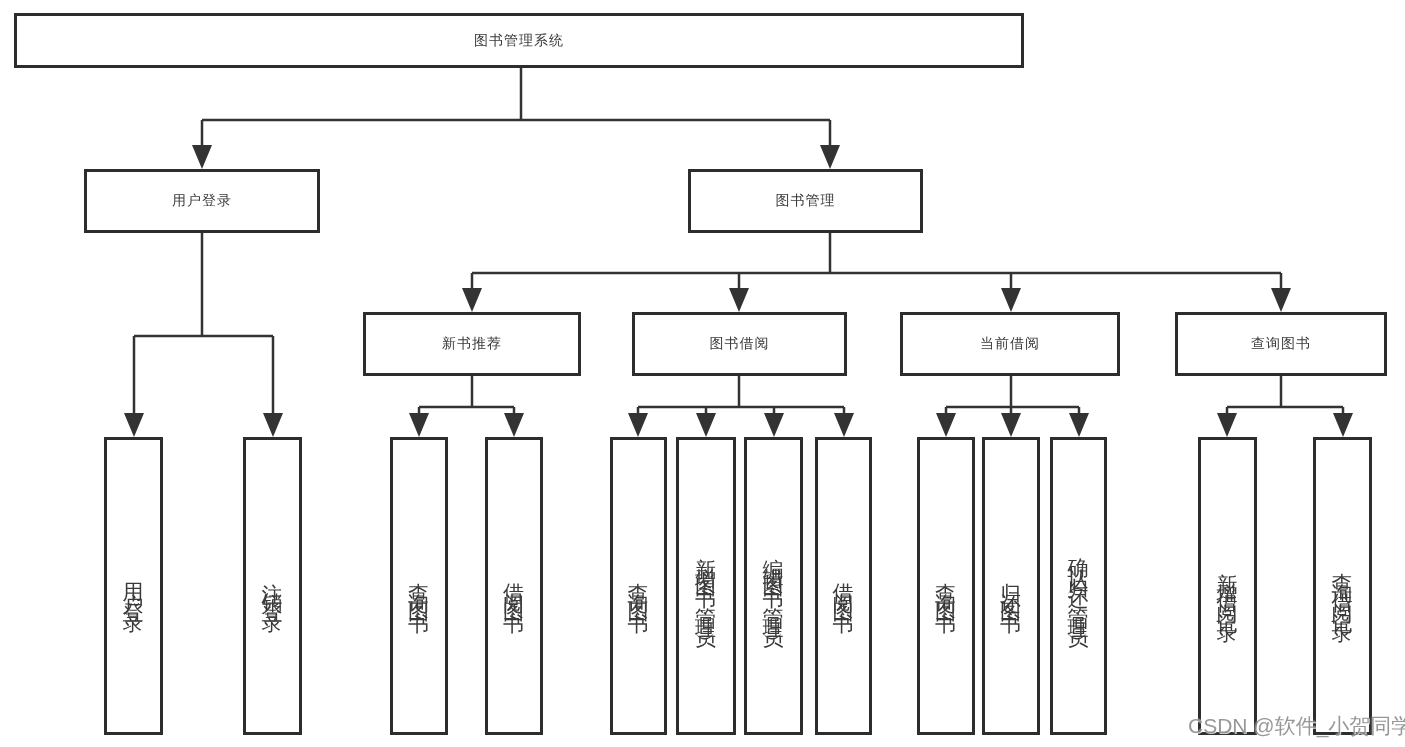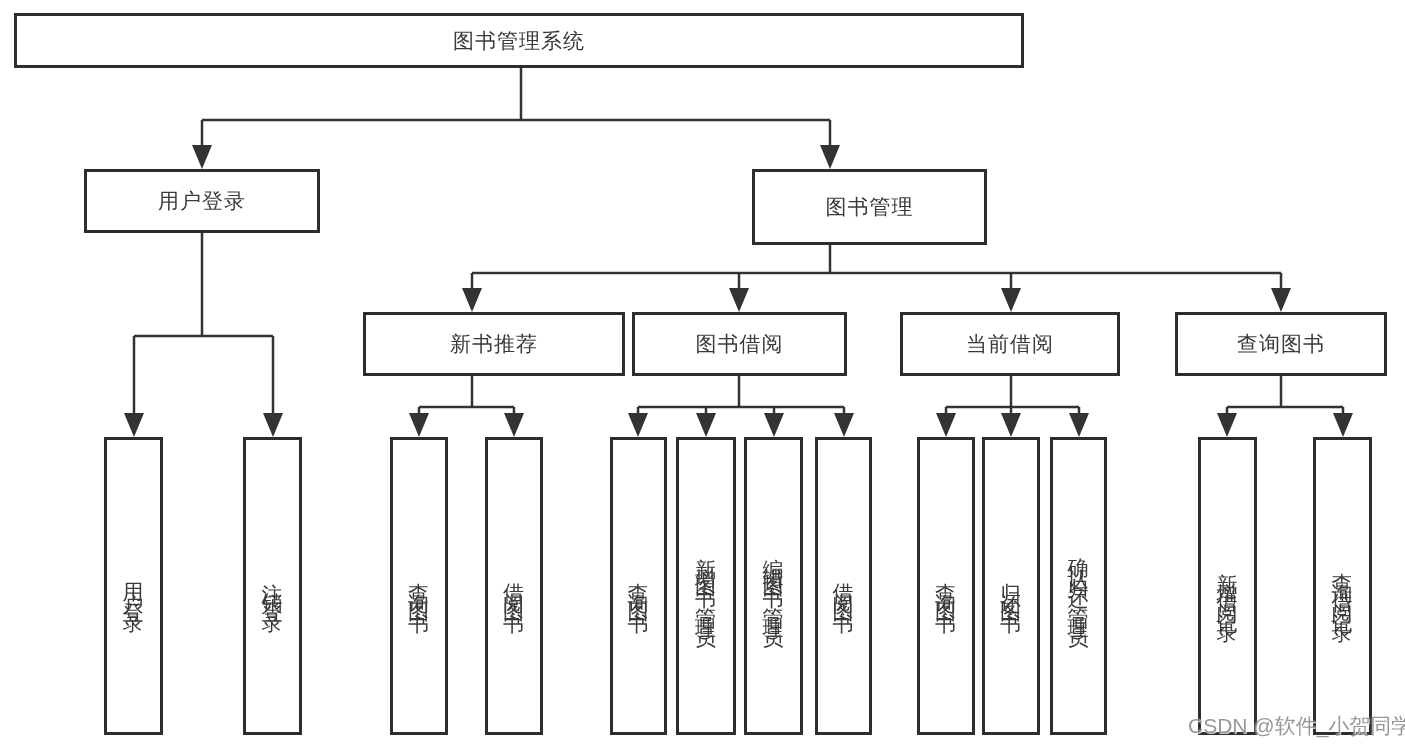--- a/index.html
+++ b/index.html
@@ -5,21 +5,21 @@
   html,body{margin:0;padding:0;background:#fff;}
   .stage{
     position:relative;width:1405px;height:747px;background:#ffffff;overflow:hidden;
     font-family:"Liberation Sans","DejaVu Sans",sans-serif;color:#3a3a3a;
   }
   .wires{position:absolute;left:0;top:0;width:1405px;height:747px;}
   .node{
     position:absolute;box-sizing:border-box;background:#ffffff;
     border:3px solid #2d2d2d;display:flex;align-items:center;justify-content:center;
   }
-  .h{font-size:21px;letter-spacing:1px;white-space:nowrap;}
+  .h{font-size:14px;letter-spacing:1px;white-space:nowrap;}
   .leaf{top:437px;height:298px;}
   .vtxt{
     writing-mode:vertical-rl;text-orientation:mixed;
     font-size:21px;line-height:1;letter-spacing:10px;white-space:nowrap;
   }
   .watermark{
     position:absolute;left:1188px;top:712px;font-size:21px;
     color:rgba(125,125,125,0.8);white-space:nowrap;
     text-shadow:0 0 2px rgba(255,255,255,0.9),1px 1px 0 rgba(255,255,255,0.7);
   }
@@ -91,23 +91,23 @@
       <polygon points="1001,413 1021,413 1011,437"></polygon>
       <polygon points="1069,413 1089,413 1079,437"></polygon>
       <polygon points="1217,413 1237,413 1227,437"></polygon>
       <polygon points="1333,413 1353,413 1343,437"></polygon>
     </g>
   </svg>
 
   <div class="node h" style="left:14px;top:13px;width:1010px;height:55px;">图书管理系统</div>
 
   <div class="node h" style="left:84px;top:169px;width:236px;height:64px;">用户登录</div>
-  <div class="node h" style="left:752px;top:169px;width:235px;height:76px;text-align:right;">图书管理</div>
+  <div class="node h" style="left:688px;top:169px;width:235px;height:64px;text-align:right;">图书管理</div>
 
-  <div class="node h" style="left:363px;top:312px;width:262px;height:64px;">新书推荐</div>
+  <div class="node h" style="left:363px;top:312px;width:218px;height:64px;">新书推荐</div>
   <div class="node h" style="left:632px;top:312px;width:215px;height:64px;">图书借阅</div>
   <div class="node h" style="left:900px;top:312px;width:220px;height:64px;">当前借阅</div>
   <div class="node h" style="left:1175px;top:312px;width:212px;height:64px;">查询图书</div>
 
   <div class="node leaf" style="left:104px;width:59px;">
     <span class="vtxt">用户登录</span>
   </div>
   <div class="node leaf" style="left:243px;width:59px;">
     <span class="vtxt">注销登录</span>
   </div>

